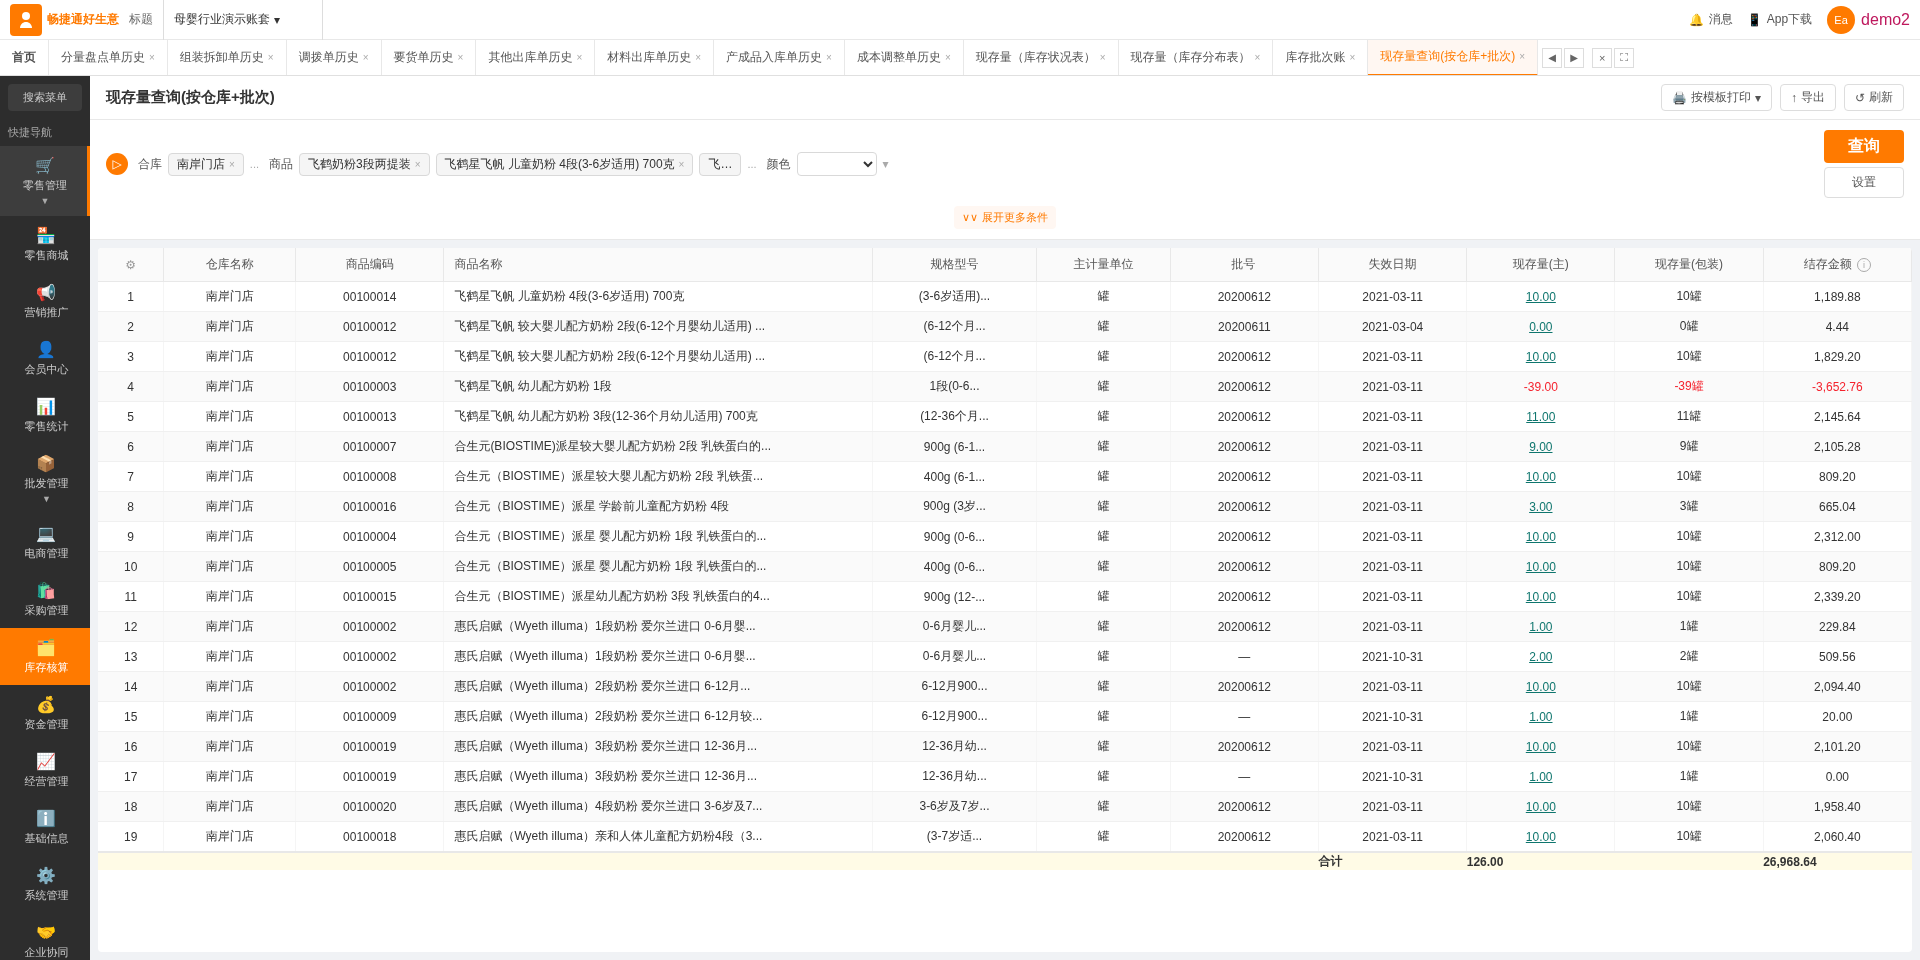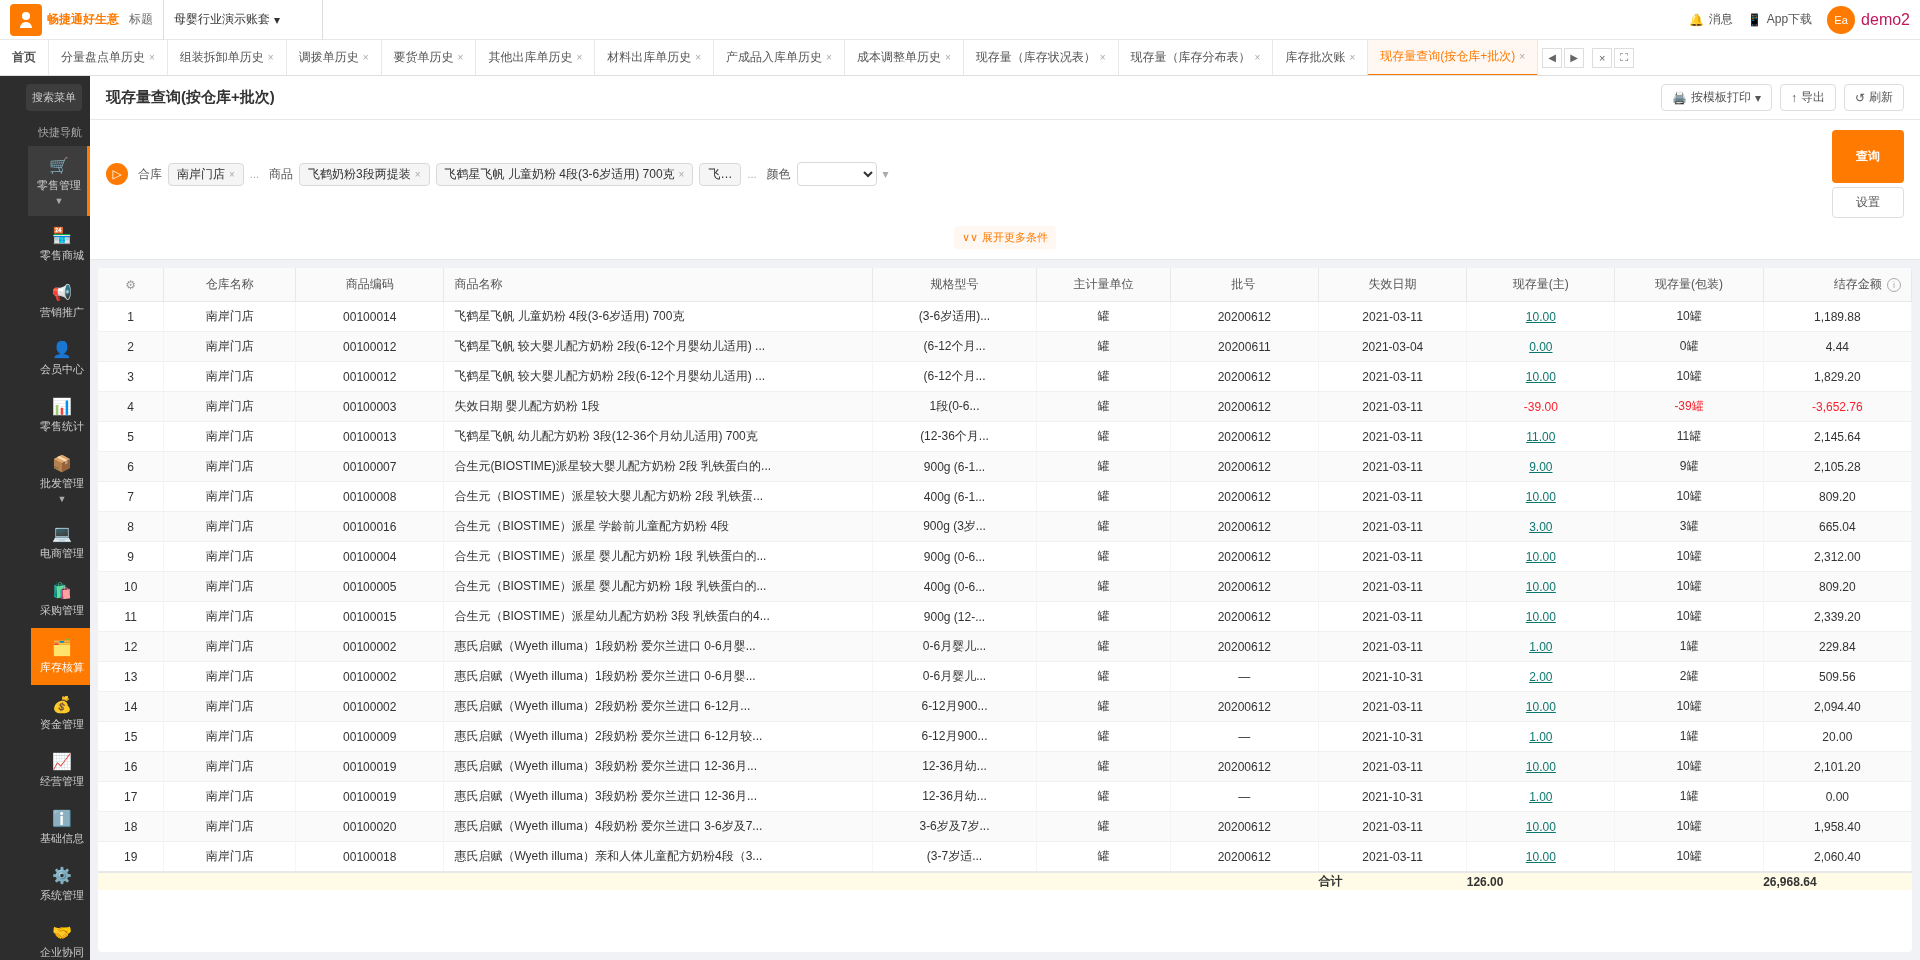--- a/index.html
+++ b/index.html
@@ -39,21 +39,21 @@
     .tab-close { color: #aaa; font-size: 10px; cursor: pointer; }
     .tab-nav-arrows { display: flex; gap: 2px; padding: 0 4px; }
     .tab-nav-btn { width: 20px; height: 20px; border: 1px solid #ddd; background: #fff; cursor: pointer; display: flex; align-items: center; justify-content: center; font-size: 10px; color: #666; }
     .tab-end-btns { display: flex; align-items: center; gap: 2px; padding: 0 4px; }
     .tab-end-btn { width: 20px; height: 20px; border: 1px solid #ddd; background: #fff; cursor: pointer; display: flex; align-items: center; justify-content: center; color: #666; font-size: 11px; }
 
     
     .main-layout { display: flex; height: calc(960px - 40px - 36px); }
 
     
-    .sidebar { width: 90px; background: #2d2d2d; display: flex; flex-direction: column; height: 100%; overflow-y: auto; flex-shrink: 0; align-items: flex-end; }
+    .sidebar { width: 90px; background: #2d2d2d; display: flex; flex-direction: column; height: 100%; overflow-y: auto; flex-shrink: 0; }
     .sidebar-search { padding: 8px; }
     .sidebar-search-btn { width: 100%; padding: 6px; background: #3d3d3d; border: none; border-radius: 4px; color: #ccc; cursor: pointer; font-size: 11px; text-align: center; }
     .sidebar-quick-nav { padding: 6px 8px; color: #aaa; font-size: 11px; cursor: pointer; }
     .sidebar-item {
       padding: 10px 6px; cursor: pointer; color: #ccc; font-size: 11px;
       text-align: center; border-left: 3px solid transparent;
       display: flex; flex-direction: column; align-items: center; gap: 3px;
     }
     .sidebar-item.active { background: #ff7a00; color: #fff; border-left-color: #ff7a00; }
     .sidebar-item .s-icon { font-size: 16px; }
@@ -106,21 +106,21 @@
     .col-num { width: 40px; }
     .col-warehouse { width: 80px; }
     .col-code { width: 90px; }
     .col-name { width: 260px; text-align: left; }
     .col-spec { width: 100px; }
     .col-unit { width: 70px; }
     .col-batch { width: 90px; padding-left: 8px; }
     .col-expire { width: 90px; }
     .col-qty { width: 90px; }
     .col-pack { width: 90px; }
-    .col-balance { width: 90px; text-align: right; }
+    .col-balance { width: 90px; }
     .filter-block { display: flex; align-items: center; gap: 6px; }
 
     
     .color-select { border: 1px solid #d9d9d9; border-radius: 4px; padding: 3px 8px; font-size: 12px; color: #333; min-width: 80px; background: #fff; }
 
     
     .info-icon { display: inline-flex; align-items: center; justify-content: center; width: 14px; height: 14px; border-radius: 50%; border: 1px solid #aaa; color: #aaa; font-size: 9px; cursor: pointer; margin-left: 2px; }
   </style>
 </head>
 <body>
@@ -338,21 +338,21 @@
 
         <div class="filter-block">
           <span class="filter-label">颜色</span>
           <select class="color-select">
             <option></option>
           </select>
           <span style="color:#aaa;">▾</span>
         </div>
 
         <div style="margin-left:auto;display:flex;flex-direction:column;gap:4px;">
-          <button class="btn-query" style="font-size:12px;padding:18px 24px;">查询</button>
+          <button class="btn-query" style="font-size:16px;padding:6px 24px;">查询</button>
           <button class="btn-setting">设置</button>
         </div>
       </div>
 
       <div style="display:flex;justify-content:center;">
         <button class="filter-expand-btn">
           <span>∨∨</span>
           <span>展开更多条件</span>
         </button>
       </div>
@@ -417,21 +417,21 @@
     <td>20200612</td>
     <td>2021-03-11</td>
     <td class="td-link">10.00</td>
     <td class="">10罐</td>
     <td class="">1,829.20</td>
   </tr>
             <tr style="background: rgb(250, 250, 250);">
     <td>4</td>
     <td>南岸门店</td>
     <td>00100003</td>
-    <td class="td-left" style="max-width:260px;overflow:hidden;text-overflow:ellipsis;white-space:nowrap;">失效日期 婴儿配方奶粉 1段</td>
+    <td class="td-left" style="max-width:260px;overflow:hidden;text-overflow:ellipsis;white-space:nowrap;">飞鹤星飞帆 幼儿配方奶粉 1段</td>
     <td>1段(0-6...</td>
     <td>罐</td>
     <td>20200612</td>
     <td>2021-03-11</td>
     <td class="td-negative">-39.00</td>
     <td class="td-negative">-39罐</td>
     <td class="td-negative">-3,652.76</td>
   </tr>
             <tr>
     <td>5</td>

